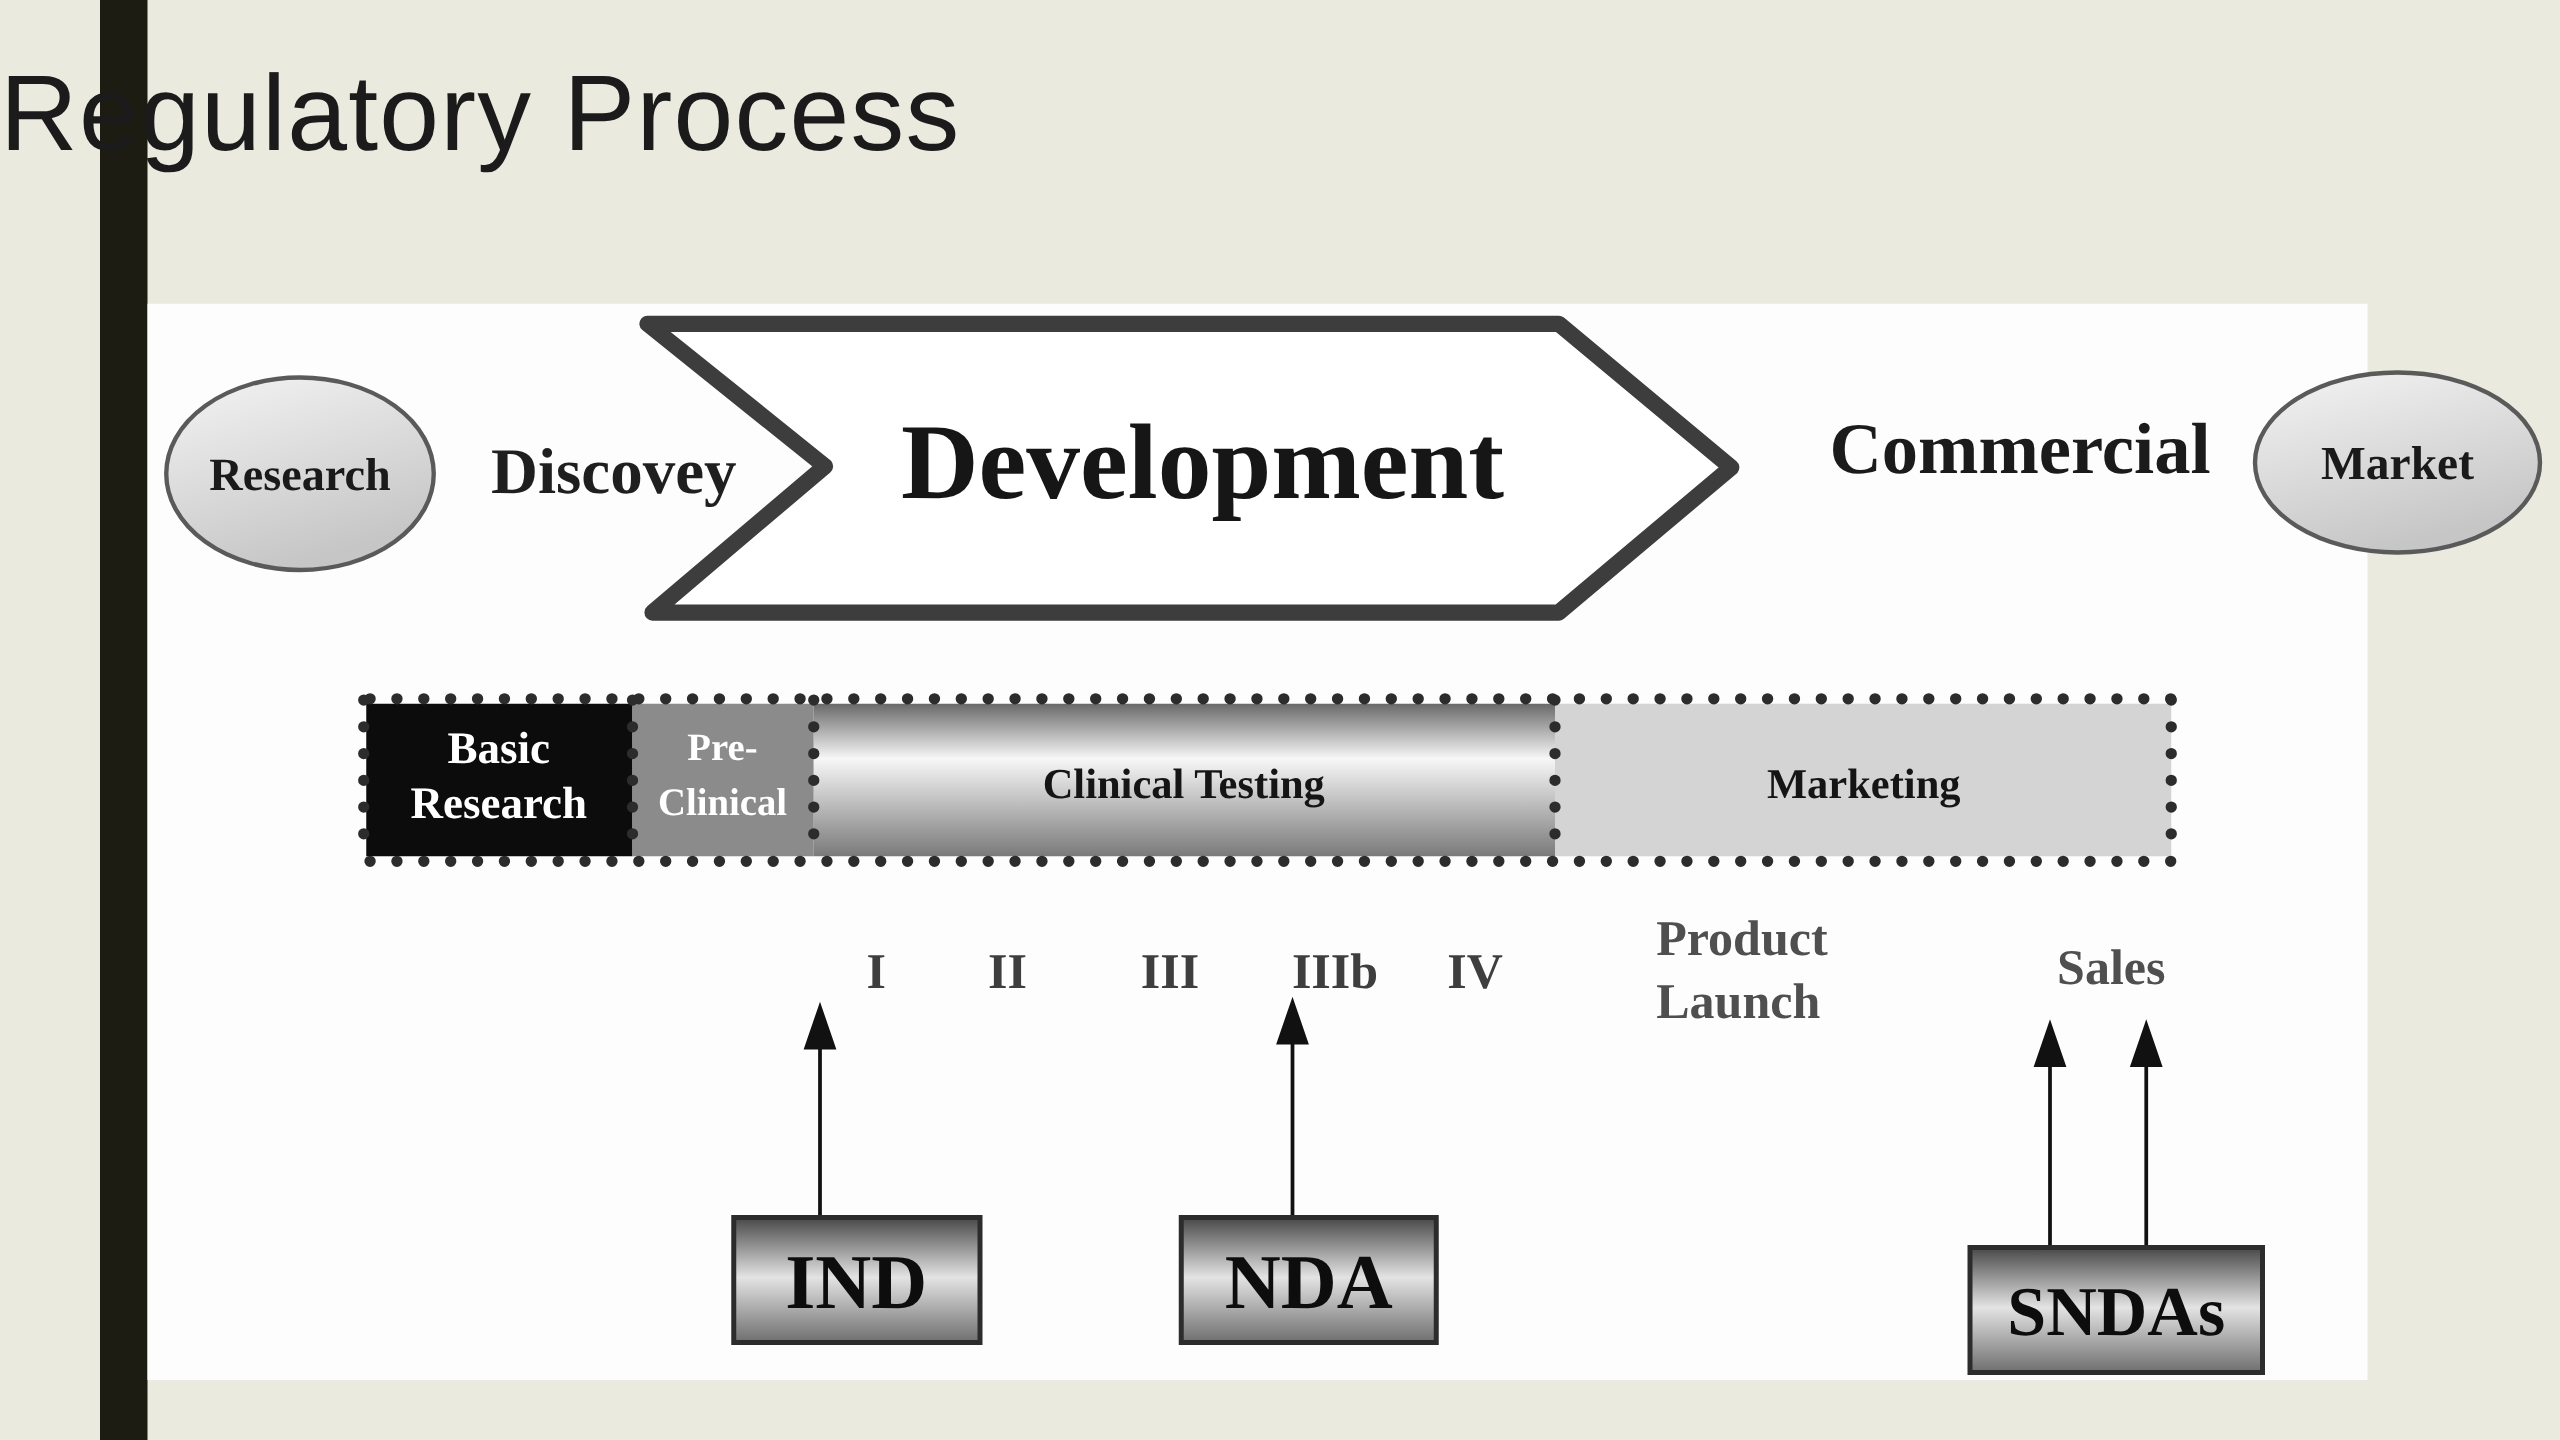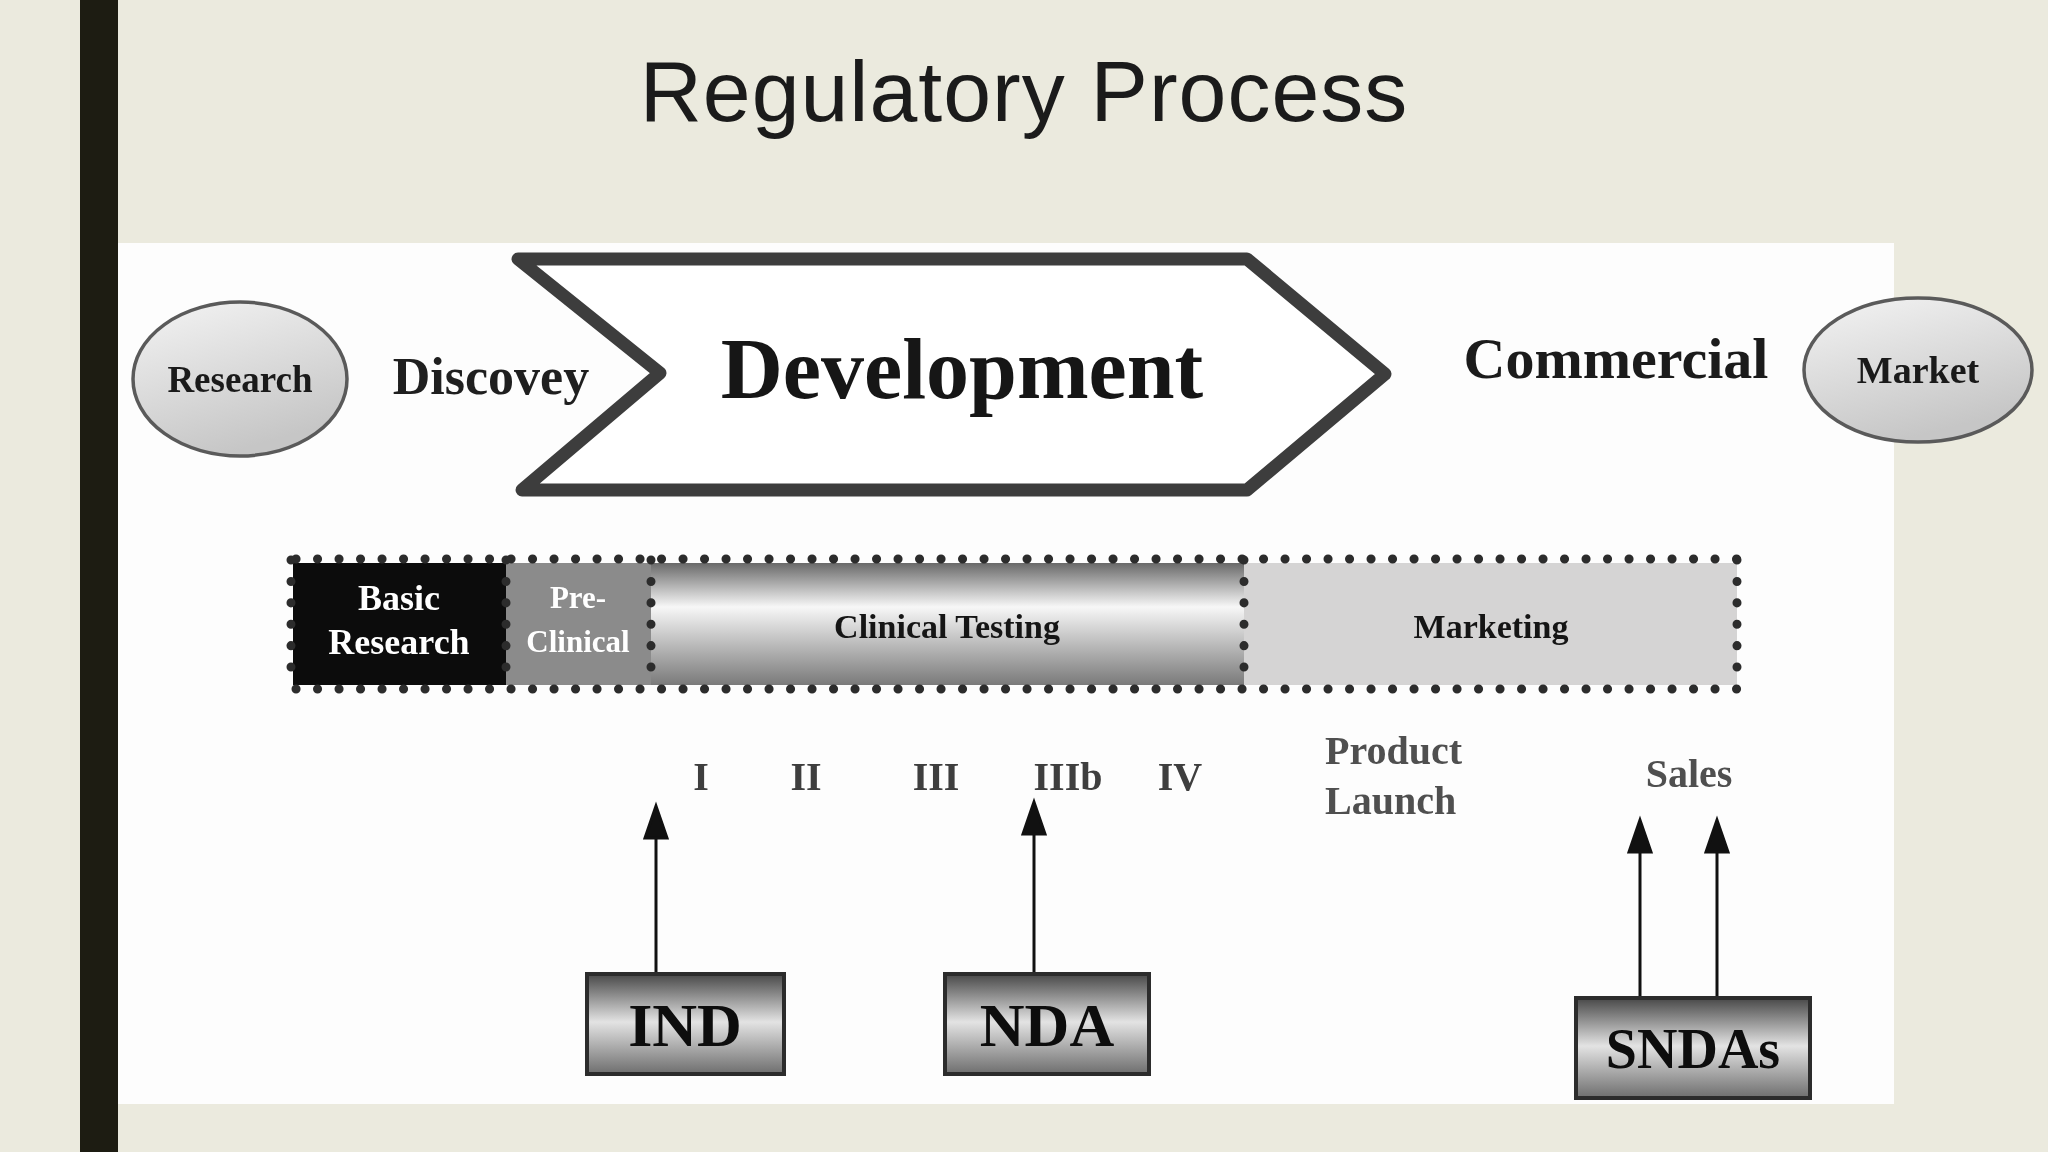--- a/index.html
+++ b/index.html
@@ -1,19 +1,19 @@
 <!DOCTYPE html>
 <html><head>
 <meta charset="utf-8">
 <style>
   html,body{margin:0;padding:0;}
   body{width:2048px;height:1152px;overflow:hidden;background:#ebeade;position:relative;
        font-family:"Liberation Sans",sans-serif;}
   .accent-bar{position:absolute;left:80px;top:0;width:38px;height:1152px;background:#1d1c12;}
-  .slide-title{position:absolute;top:42px;left:0;width:100%;text-align:center;
+  .slide-title{position:absolute;top:42px;left:0;width:100%;text-align:left;
        font-family:"Liberation Sans",sans-serif;font-weight:400;font-size:86px;
        color:#1b1b1b;letter-spacing:1px;margin:0;}
   .panel{position:absolute;left:118px;top:243px;width:1776px;height:861px;background:#fdfdfd;}
   .panel svg{display:block;width:1930px;height:861px;}
   text{font-family:"Liberation Serif","DejaVu Serif",serif;font-weight:bold;}
 </style>
 </head>
 <body>
 
 <div class="accent-bar"></div>

